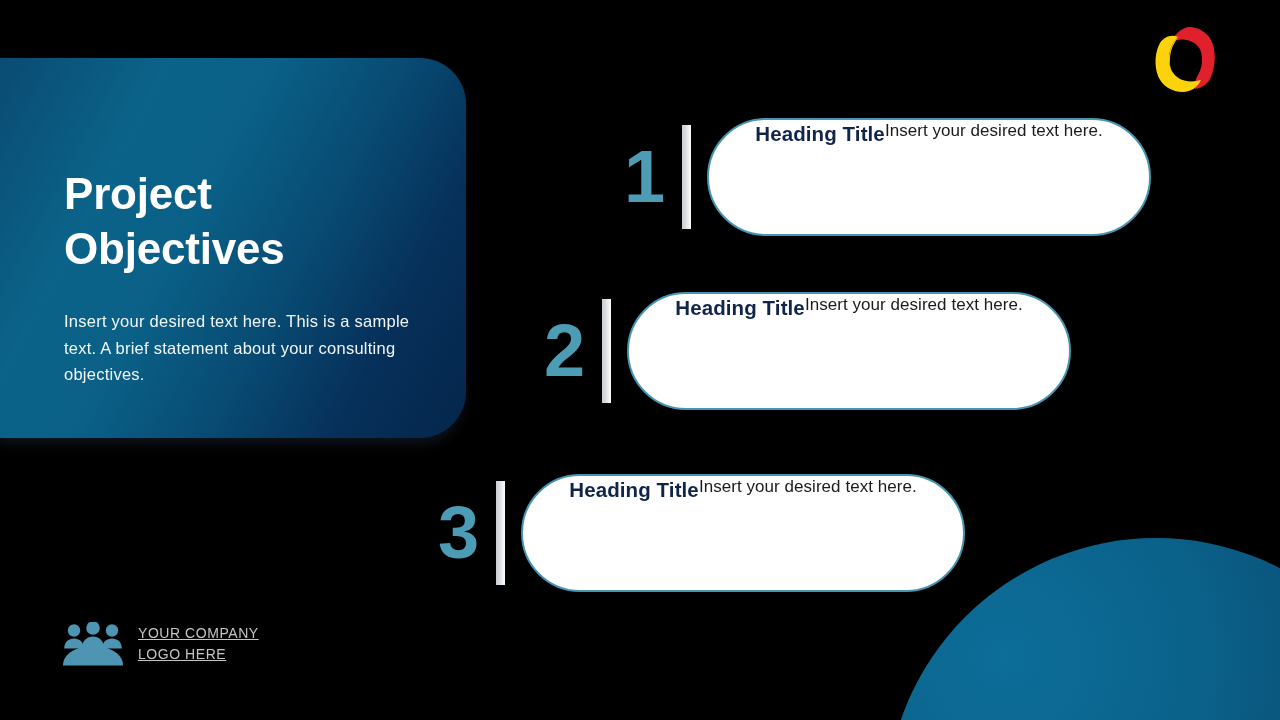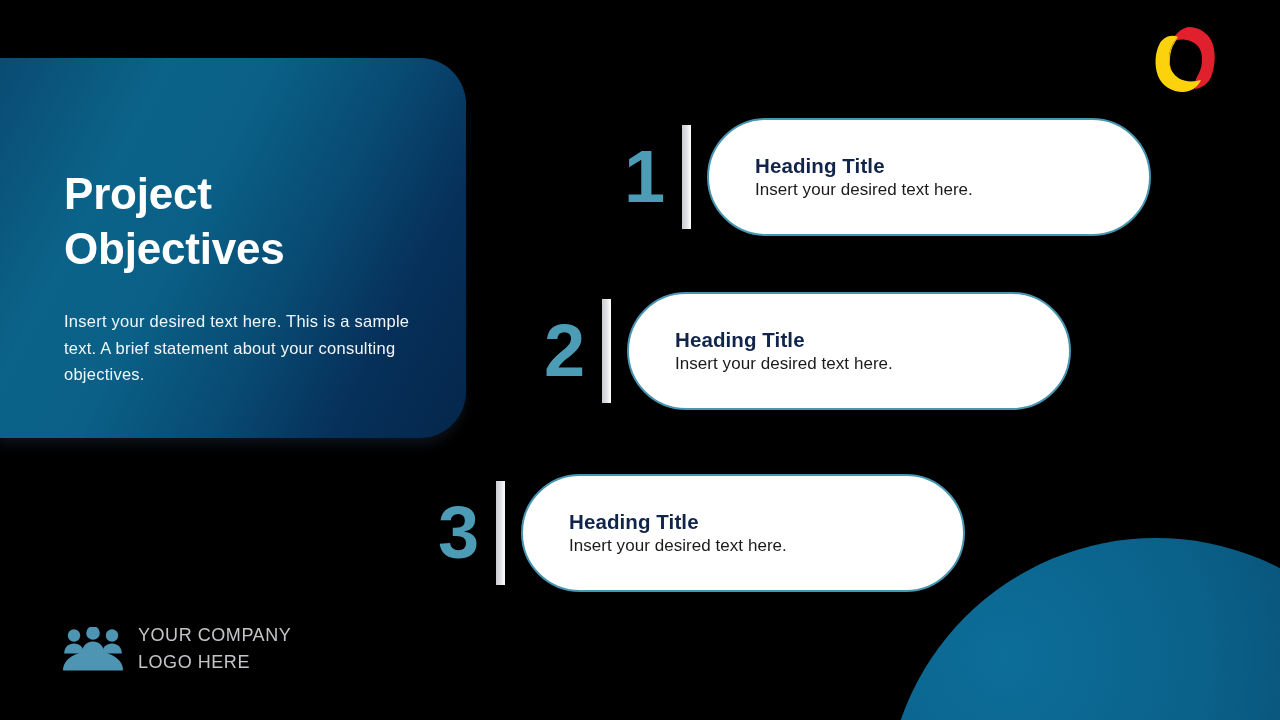--- a/index.html
+++ b/index.html
@@ -116,21 +116,21 @@
     background: linear-gradient(90deg, #c9ccd1 0%, #dcdee2 45%, #f4f5f6 82%, #ffffff 100%);
     flex: 0 0 auto;
   }
 
   .card {
     border: 2.4px solid #4795b0;
     border-radius: 60px;
     background: #ffffff;
     height: 118px;
     display: flex;
-    flex-direction: column;
+    flex-direction: row;
     justify-content: center;
     padding: 0 46px;
   }
   .card-1 { width: 444px; }
   .card-2 { width: 444px; }
   .card-3 { width: 444px; }
 
   .card-heading {
     font-size: 20.5px;
     font-weight: bold;
@@ -150,25 +150,26 @@
   .company {
     position: absolute;
     left: 62px;
     top: 622px;
     display: flex;
     align-items: center;
     gap: 14px;
   }
   .company-icon { width: 62px; height: 44px; flex: 0 0 auto; }
   .company-text {
-    font-size: 18px;
+    font-size: 14px;
     line-height: 1.48;
     color: #c3c5c8;
     letter-spacing: 0.55px;
     white-space: pre-line;
+    text-decoration: underline;
   }
 </style>
 </head>
 <body>
 
 <div class="slide">
 
   <div class="deco-circle"></div>
 
   <div class="deco-logo">

